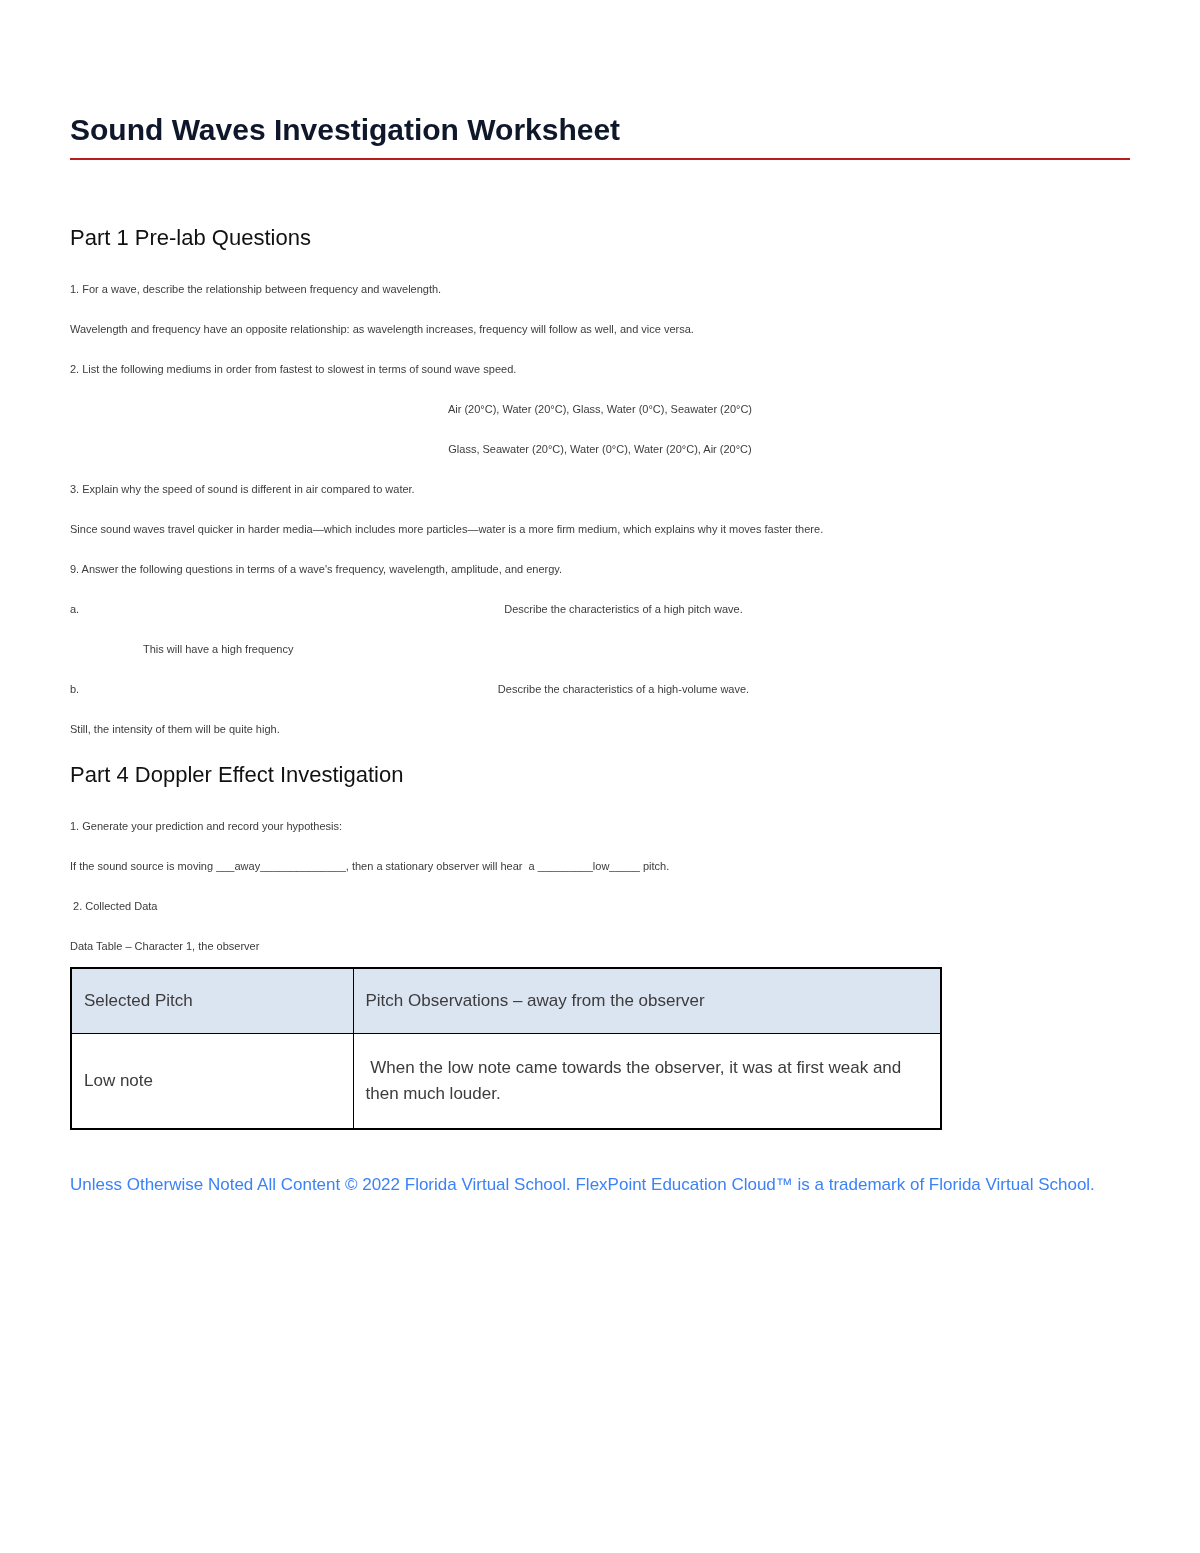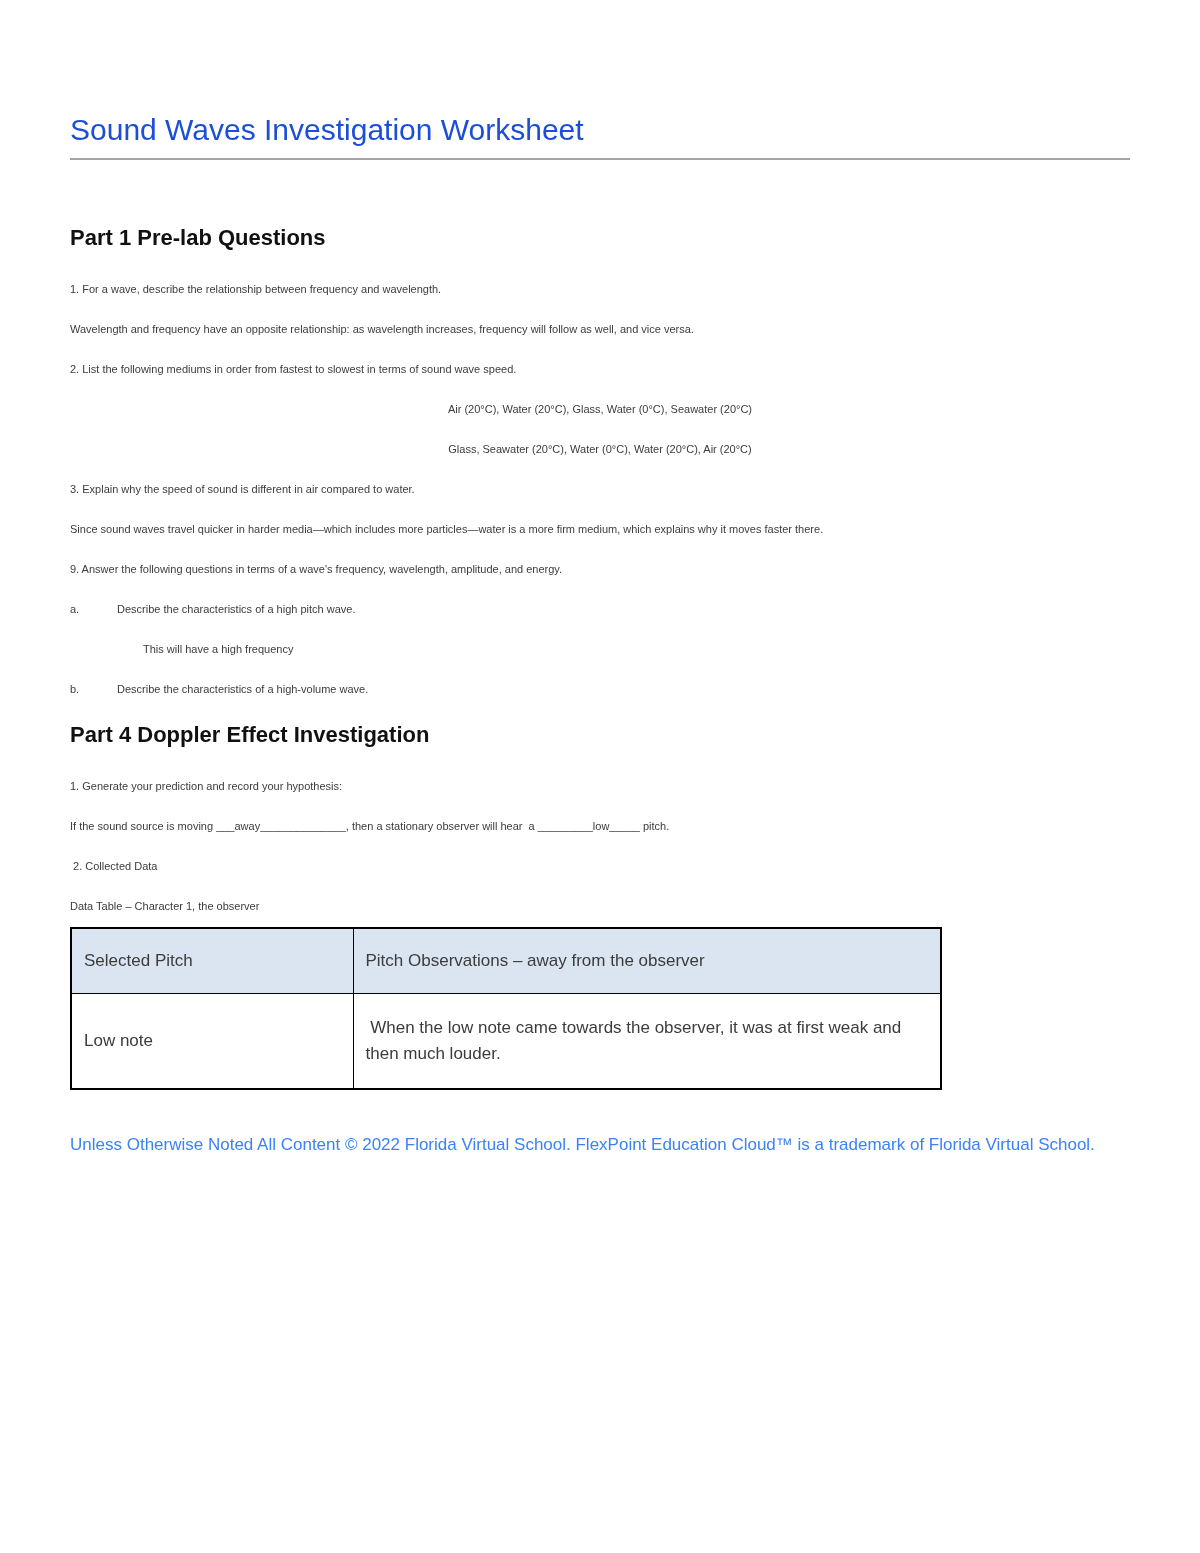--- a/index.html
+++ b/index.html
@@ -14,30 +14,30 @@
     box-sizing: border-box;
     padding: 112px 70px 0 70px;
     background: #ffffff;
     font-family: "Liberation Sans", sans-serif;
     color: #3c3c3c;
     overflow: hidden;
   }
   h1.doc-title {
     font-size: 30px;
     line-height: 1.2;
-    font-weight: normal;
-    color: #1d4ed8;
+    font-weight: bold;
+    color: #0f172a;
     margin: 0 0 64px 0;
     padding-bottom: 10px;
-    border-bottom: 2px solid #a3a3a3;
+    border-bottom: 2px solid #b91c1c;
   }
   h2.section-heading {
     font-size: 22px;
     line-height: 1.3;
-    font-weight: bold;
+    font-weight: normal;
     color: #111111;
     margin: 4px 0 28px 0;
   }
   p.body-text {
     font-size: 11px;
     line-height: 1.55;
     margin: 0 0 23px 0;
   }
   p.centered {
     text-align: center;
@@ -47,20 +47,21 @@
   }
   .lettered {
     display: flex;
     align-items: flex-start;
   }
   .lettered .letter {
     flex: 0 0 47px;
   }
   .lettered .letter-text {
     flex: 1 1 auto;
+    text-align: center;
   }
   .indent-answer {
     padding-left: 73px;
   }
   table.data-table {
     border-collapse: collapse;
     width: 870px;
     margin: 0 0 0 0;
     border: 2px solid #000000;
     table-layout: fixed;
@@ -119,20 +120,21 @@
   <p class="body-text lettered">
     <span class="letter">a.</span>
     <span class="letter-text">Describe the characteristics of a high pitch wave.</span>
   </p>
   <p class="body-text indent-answer">This will have a high frequency</p>
 
   <p class="body-text lettered">
     <span class="letter">b.</span>
     <span class="letter-text">Describe the characteristics of a high-volume wave.</span>
   </p>
+  <p class="body-text">Still, the intensity of them will be quite high.</p>
 
   <h2 class="section-heading">Part 4 Doppler Effect Investigation</h2>
 
   <p class="body-text">1. Generate your prediction and record your hypothesis:</p>
   <p class="body-text prewrap">If the sound source is moving ___away______________, then a stationary observer will hear  a _________low_____ pitch.</p>
 
   <p class="body-text prewrap"> 2. Collected Data</p>
 
   <p class="body-text table-caption">Data Table – Character 1, the observer</p>
 

